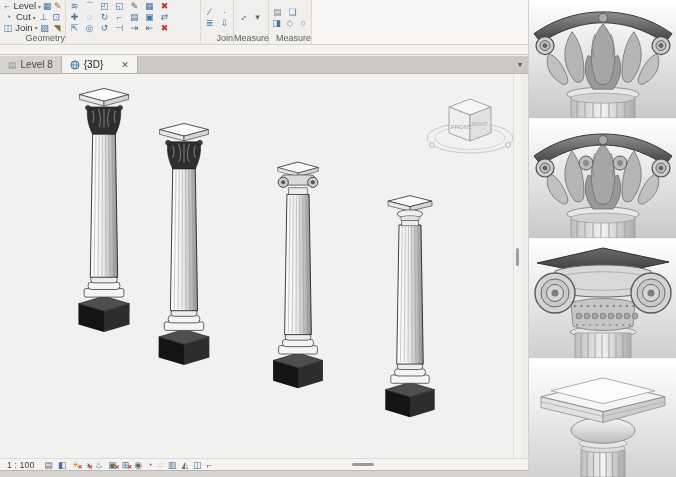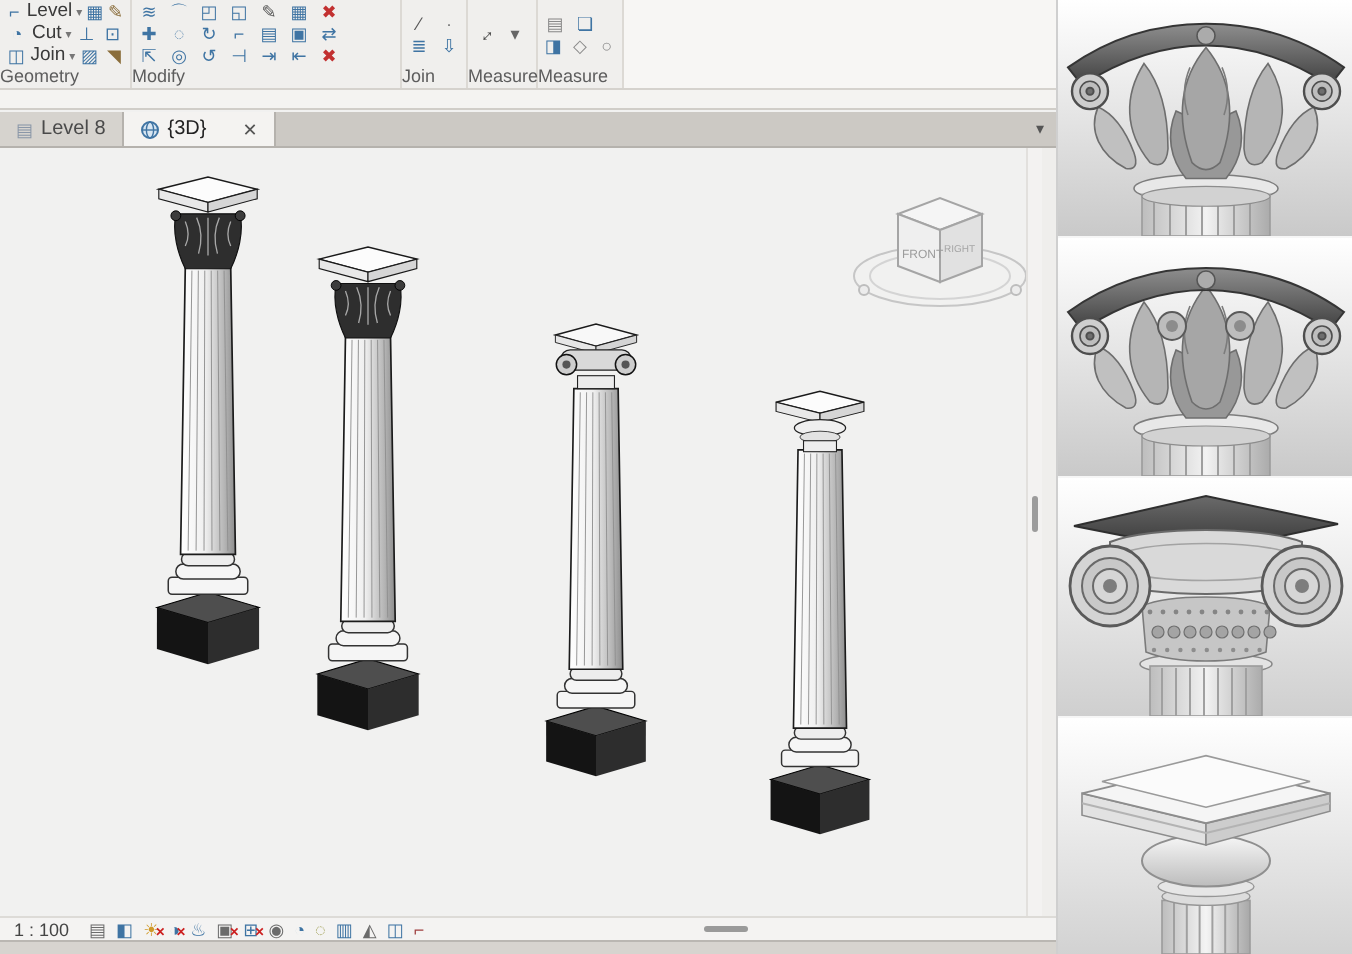--- a/index.html
+++ b/index.html
@@ -3,21 +3,21 @@
 <meta charset="utf-8">
 <style>
   html,body{margin:0;padding:0;background:#fff;}
   .app{position:relative;width:676px;height:477px;overflow:hidden;
        font-family:"Liberation Sans",sans-serif;font-size:11px;color:#333;background:#f1f1f0;}
   
   .ribbon{position:absolute;left:0;top:0;width:528px;height:45px;box-sizing:border-box;
           background:#f0efed;border-bottom:1px solid #d5d2cd;display:flex;}
   .panel{position:relative;box-sizing:border-box;border-right:1px solid #dcd9d4;
          padding:1px 3px 11px 3px;flex:none;}
-  .panel-label{position:absolute;bottom:0;left:0;right:0;text-align:left;
+  .panel-label{position:absolute;bottom:0;left:0;right:0;text-align:right;
                font-size:9px;color:#5d5d5d;line-height:11px;white-space:nowrap;}
   .grid-rows{display:flex;flex-direction:column;height:100%;}
   .grid-rows.center{justify-content:center;}
   .irow{display:flex;align-items:center;gap:4px;height:11px;}
   .irow.tight{gap:2px;}
   .ic{display:inline-block;font-size:9px;line-height:10px;width:11px;text-align:center;}
   .blab{font-size:9.5px;color:#3a3a3a;line-height:10px;}
   .dd{font-size:6px;color:#777;}
   .panel-filler{flex:1;background:#f7f6f4;}
   
@@ -116,21 +116,20 @@
             <div class="irow">
               <span class="ic" style="color:#3f74a3">⇱</span>
               <span class="ic" style="color:#3f74a3">◎</span>
               <span class="ic" style="color:#3f74a3">↺</span>
               <span class="ic" style="color:#3f74a3">⊣</span>
               <span class="ic" style="color:#3f74a3">⇥</span>
               <span class="ic" style="color:#3f74a3">⇤</span>
               <span class="ic" style="color:#c23030">✖</span>
             </div>
           </div>
-          <div class="panel-label">Modify</div>
         </div>
         <div class="panel" style="width:33px">
           <div class="grid-rows center">
             <div class="irow">
               <span class="ic" style="color:#555555">∕</span>
               <span class="ic" style="color:#777777">·</span>
             </div>
             <div class="irow">
               <span class="ic" style="color:#3f74a3">≣</span>
               <span class="ic" style="color:#3f74a3">⇩</span>

